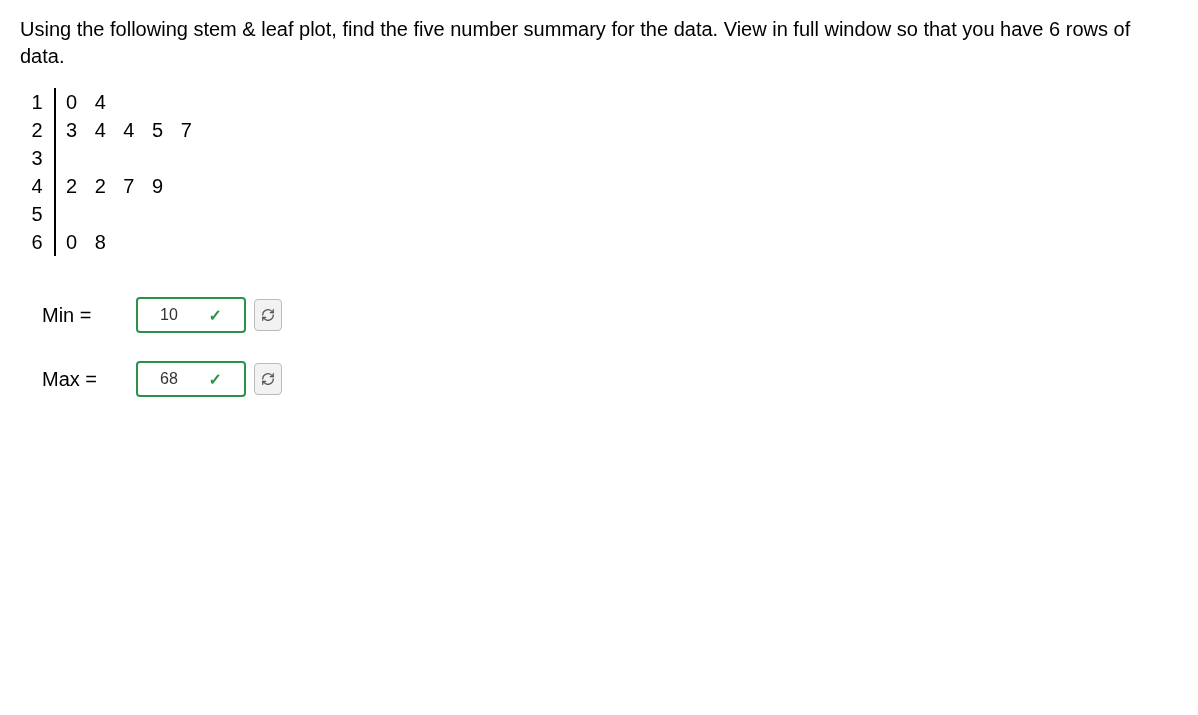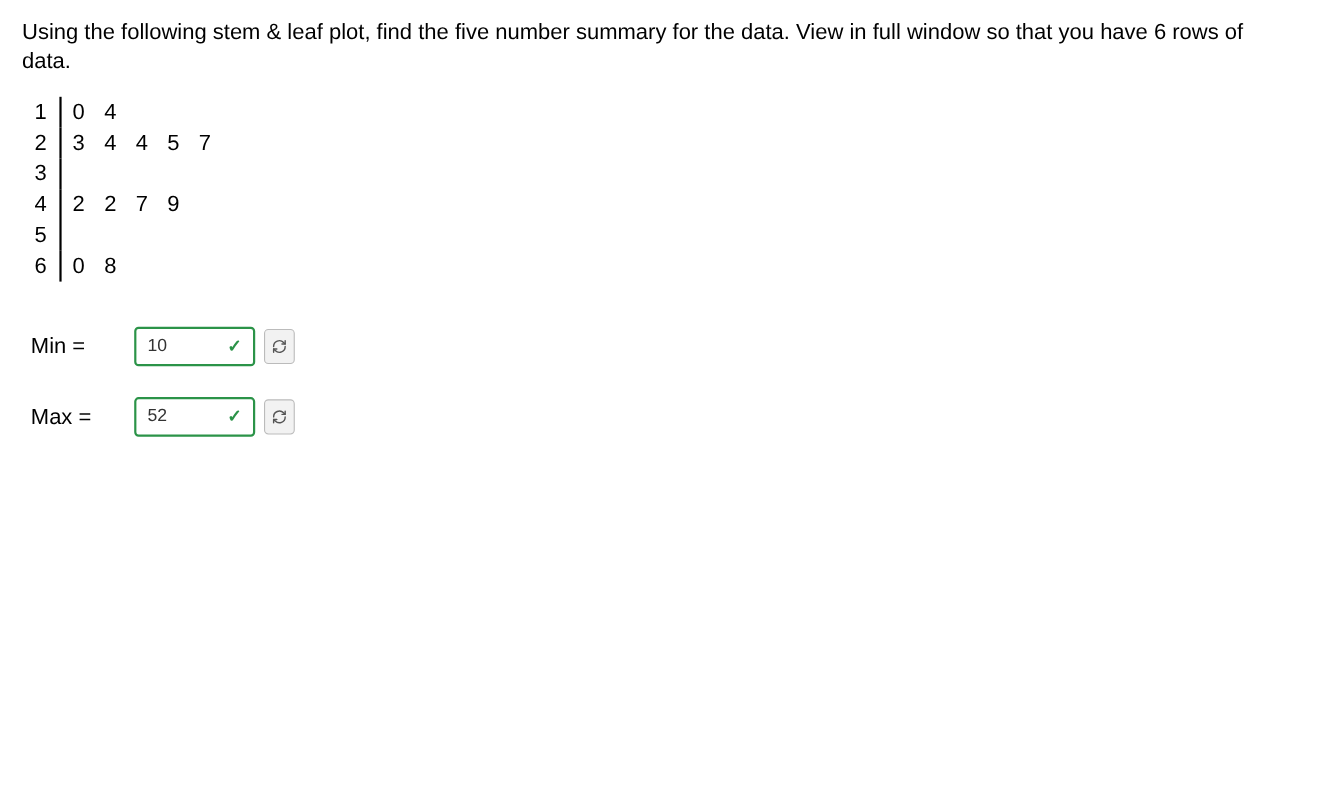--- a/index.html
+++ b/index.html
@@ -34,40 +34,40 @@
     background: #000;
     align-self: stretch;
     margin: 0 10px 0 6px;
   }
   .leaves {
     font-size: 20px;
     letter-spacing: 6px;
     white-space: pre;
   }
   .answers {
-    margin-left: 8px;
+    margin-left: 22px;
   }
   .ans-row {
     display: flex;
     align-items: center;
     margin-bottom: 26px;
     height: 38px;
   }
   .ans-label {
     width: 94px;
     font-size: 20px;
   }
   .sub { font-size: 0.72em; vertical-align: sub; }
   .ans-input {
     width: 110px;
     height: 36px;
     border: 1px solid #888;
     border-radius: 4px;
     font-size: 16px;
-    padding: 0 10px;
+    padding: 0 22px;
     box-sizing: border-box;
     font-family: Arial, sans-serif;
     color: #333;
     display: flex;
     align-items: center;
     justify-content: space-between;
   }
   .ans-input.correct {
     border: 2px solid #2b9348;
   }
@@ -144,21 +144,21 @@
       </svg>
     </div>
   </div>
 
 
 
 
   <div class="ans-row">
     <div class="ans-label">Max =</div>
     <div class="ans-input correct">
-      <span>52</span>
+      <span>68</span>
       <span class="check">✓</span>
     </div>
     <div class="retry-btn">
       <svg width="14" height="14" viewBox="0 0 24 24" fill="none" stroke="#555" stroke-width="2.2" stroke-linecap="round" stroke-linejoin="round">
         <path d="M3 12a9 9 0 0 1 15.5-6.3L21 8"></path>
         <path d="M21 3v5h-5"></path>
         <path d="M21 12a9 9 0 0 1-15.5 6.3L3 16"></path>
         <path d="M3 21v-5h5"></path>
       </svg>
     </div>

